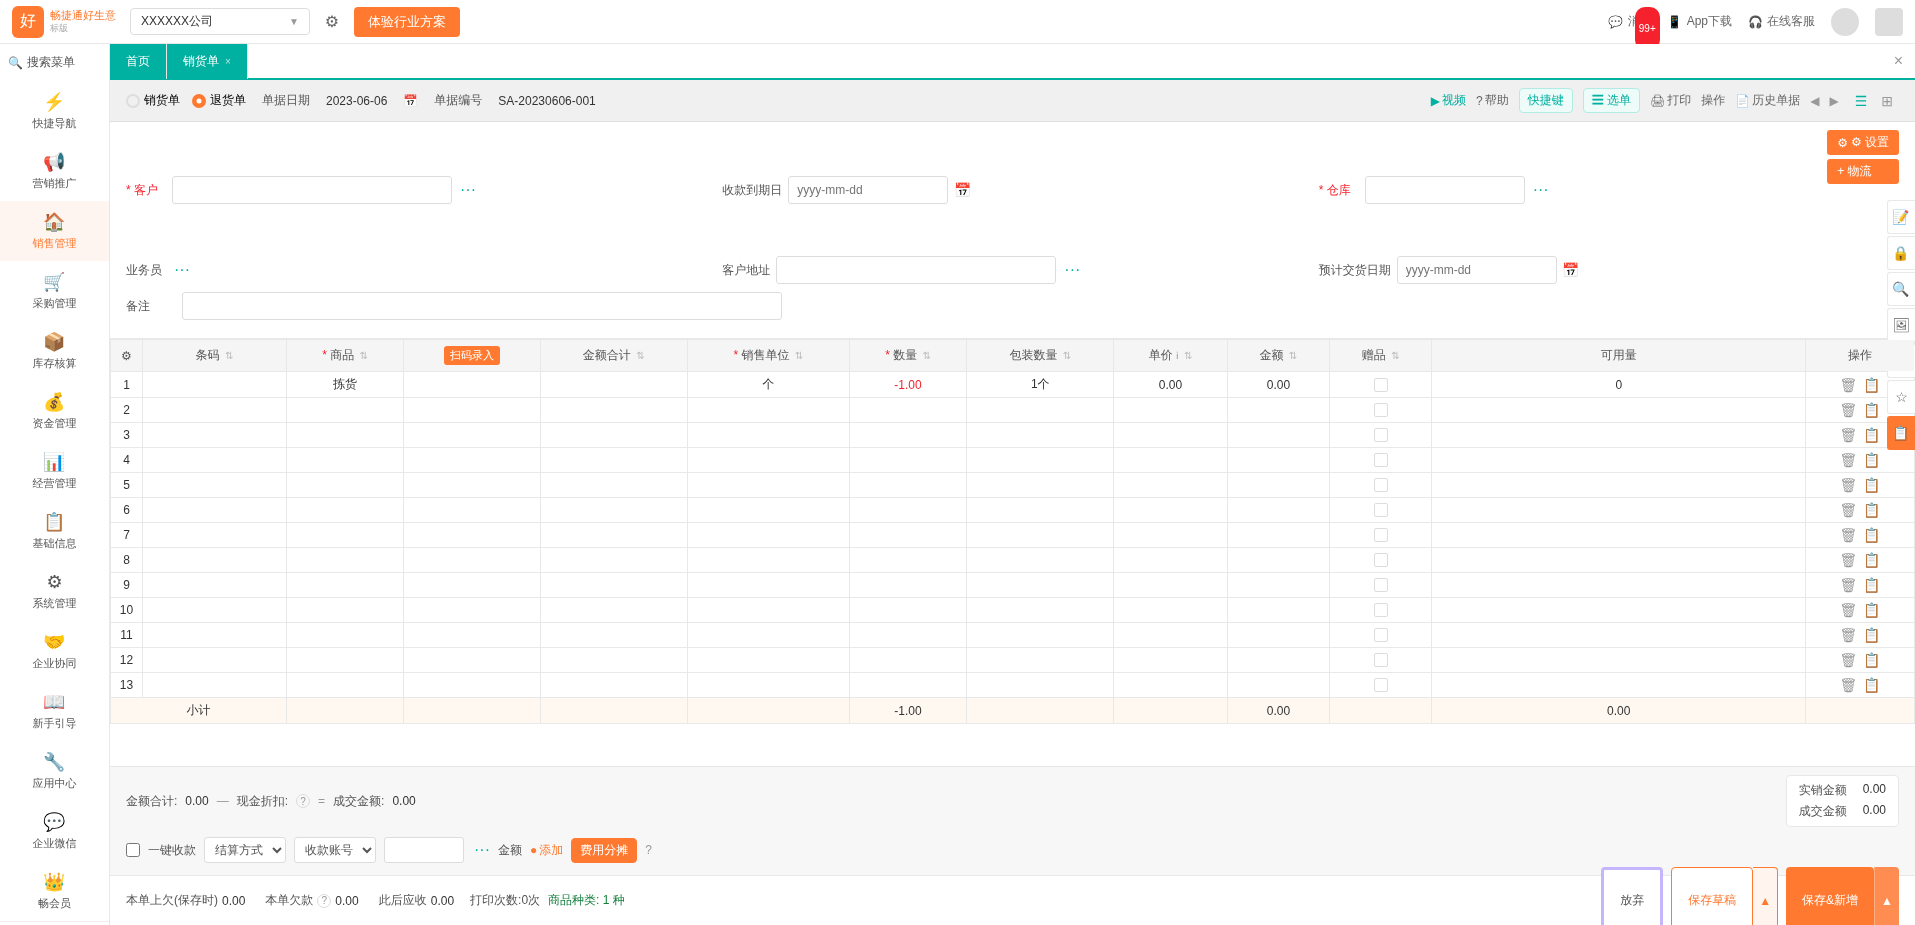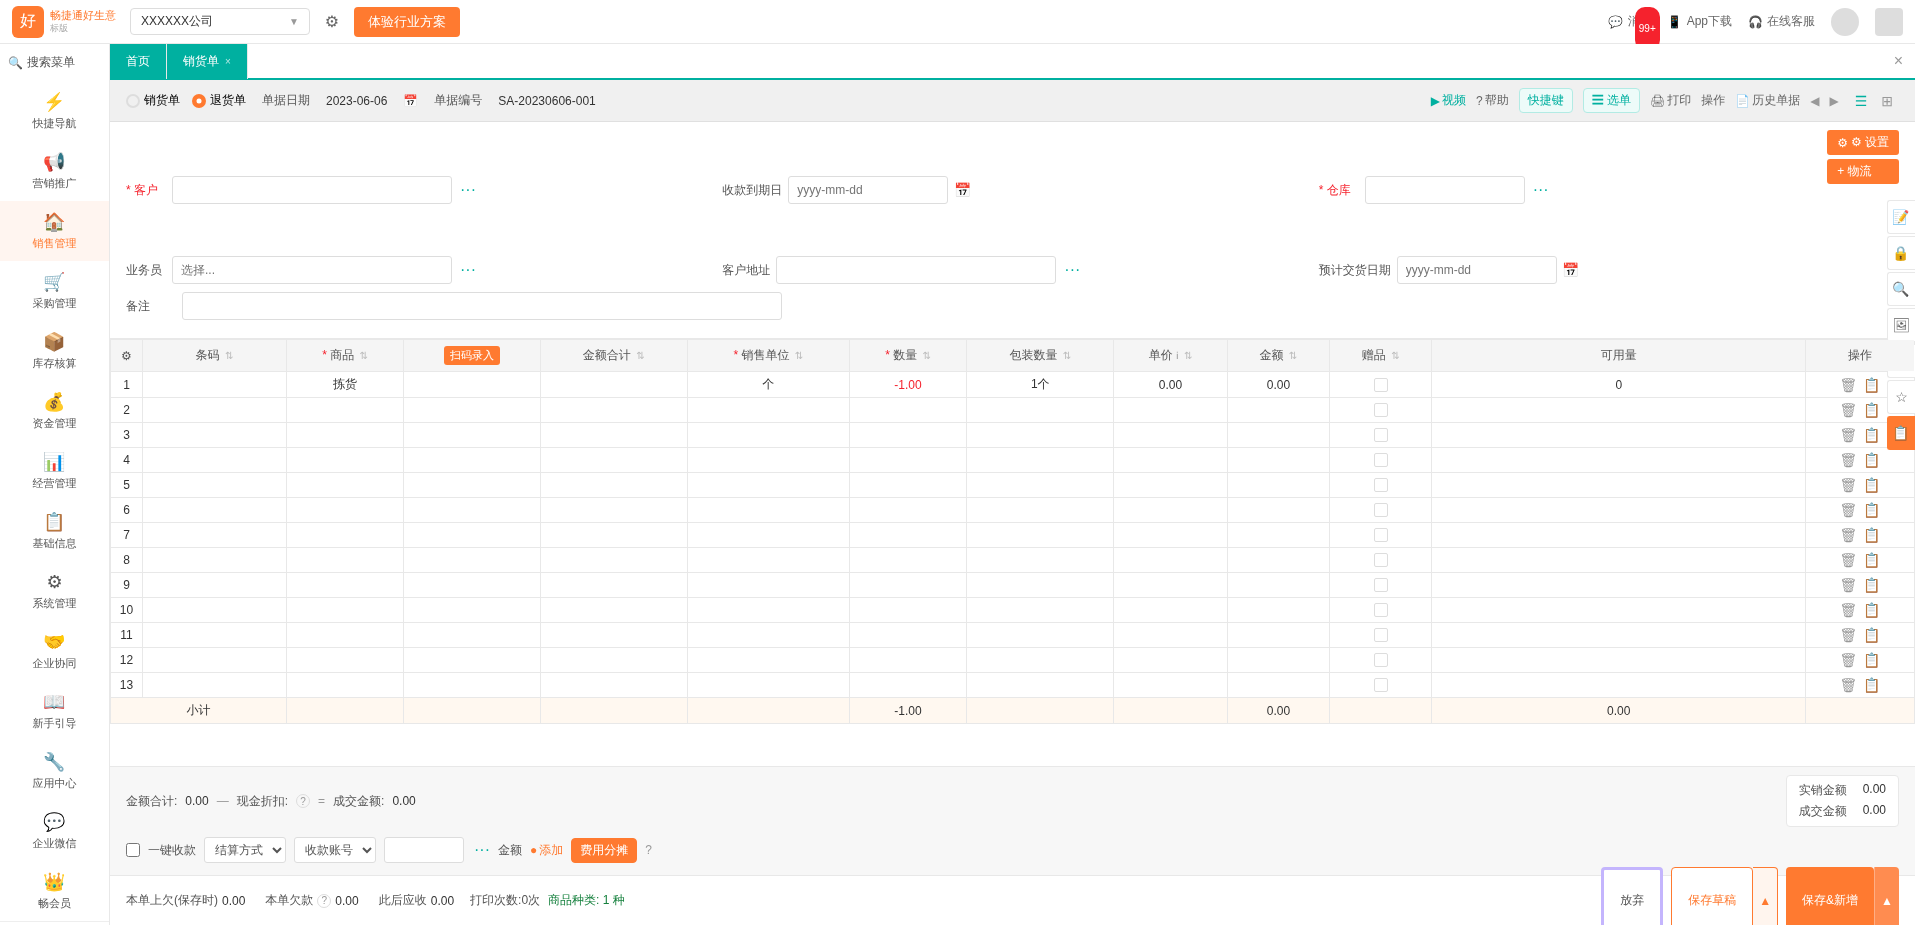--- a/index.html
+++ b/index.html
@@ -348,21 +348,20 @@
           <div class="field-group">
             <span class="field-label">仓库</span>
             <input type="text" class="field-input" style="max-width: 160px;">
             <span class="field-dots">···</span>
           </div>
         </div>
 
         <div class="field-row">
           <div class="field-group">
             <span class="field-label-normal">业务员</span>
-            <input type="text" class="field-input" style="max-width: 280px;" placeholder="选择...">
             <span class="field-dots">···</span>
           </div>
           <div class="field-group">
             <span class="field-label-normal">客户地址</span>
             <input type="text" class="field-input" style="max-width: 280px;">
             <span class="field-dots">···</span>
           </div>
           <div class="field-group">
             <span class="field-label-normal">预计交货日期</span>
             <input type="text" class="field-input" style="max-width: 160px;" placeholder="yyyy-mm-dd">

